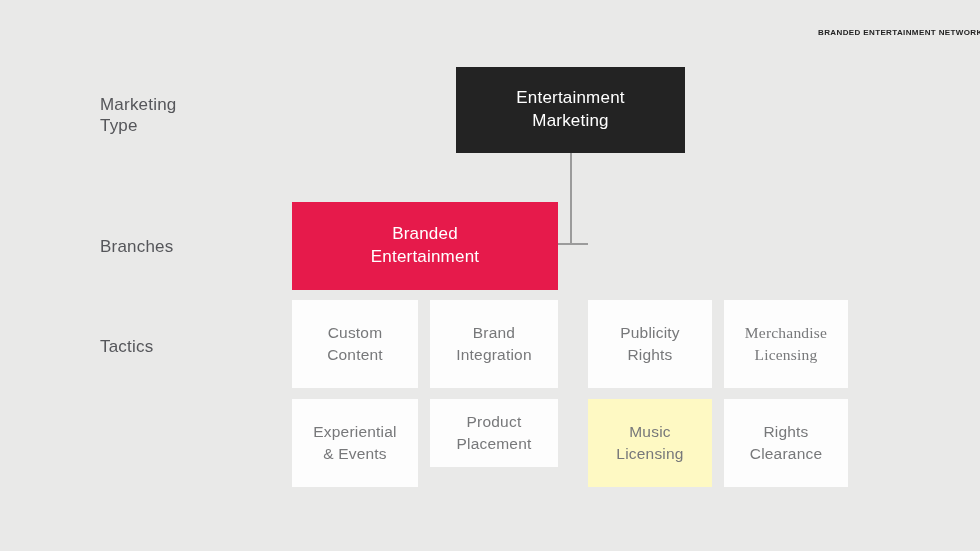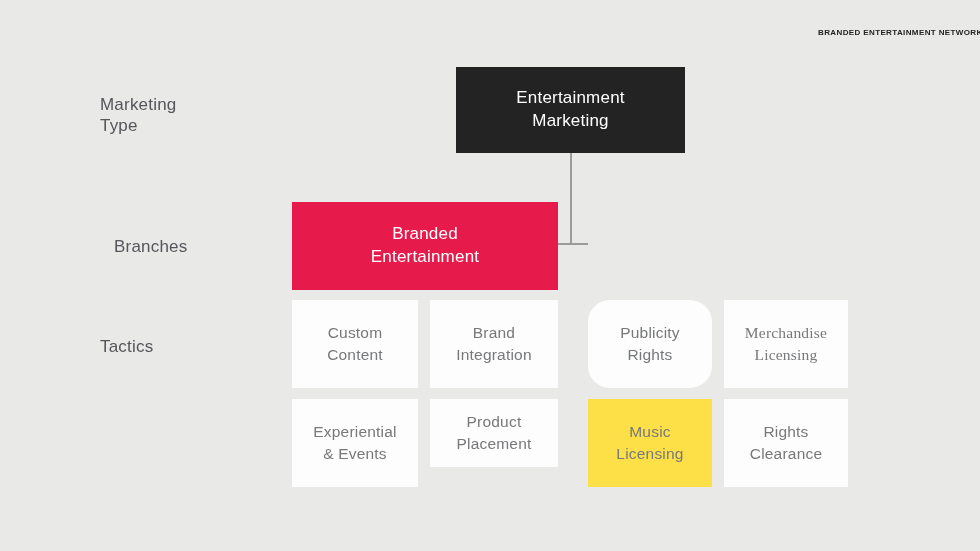--- a/index.html
+++ b/index.html
@@ -56,21 +56,21 @@
   .row-label {
     position: absolute;
     left: 100px;
     font-size: 17px;
     line-height: 1.25;
     color: #55565a;
     white-space: pre-line;
     letter-spacing: 0.2px;
   }
   #label-marketing-type { top: 94px; }
-  #label-branches       { top: 236px; margin-left: 14px; }
+  #label-branches       { top: 236px; }
   #label-tactics        { top: 336px; }
 
   
   .connector {
     position: absolute;
     background: #9b9b9b;
   }
   #connector-vertical   { left: 570px; top: 153px; width: 2px;  height: 91px; }
   #connector-horizontal { left: 558px; top: 243px; width: 30px; height: 2px; }
 
@@ -102,21 +102,21 @@
   .tactic .node-label {
     font-size: 15.5px;
     line-height: 1.4;
   }
   
   #tactic-custom-content    { left: 292px; top: 300px; width: 126px; height: 88px; }
   #tactic-brand-integration { left: 430px; top: 300px; width: 128px; height: 88px; }
   #tactic-experiential      { left: 292px; top: 399px; width: 126px; height: 88px; }
   #tactic-product-placement { left: 430px; top: 399px; width: 128px; height: 68px; }
   
-  #tactic-publicity-rights      { left: 588px; top: 300px; width: 124px; height: 88px; border-radius: 22px; }
+  #tactic-publicity-rights      { left: 588px; top: 300px; width: 124px; height: 88px; }
   #tactic-merchandise-licensing { left: 724px; top: 300px; width: 124px; height: 88px; font-family: Liberation Serif, serif; }
   #tactic-music-licensing       { left: 588px; top: 399px; width: 124px; height: 88px; }
   #tactic-rights-clearance      { left: 724px; top: 399px; width: 124px; height: 88px; }
 </style>
 </head>
 <body>
 
 <div class="slide" style="background: rgb(233, 233, 232);">
 
   <div class="logo">
@@ -159,21 +159,21 @@
   </div>
 
   <div class="tactic" id="tactic-publicity-rights" style="background: rgb(253, 253, 253);">
     <span class="node-label" style="color: rgb(119, 120, 122);">Publicity
 Rights</span>
   </div>
   <div class="tactic" id="tactic-merchandise-licensing" style="background: rgb(253, 253, 253);">
     <span class="node-label" style="color: rgb(119, 120, 122);">Merchandise
 Licensing</span>
   </div>
-  <div class="tactic" id="tactic-music-licensing" style="background: #fde047;">
+  <div class="tactic" id="tactic-music-licensing" style="background: #fef9c3;">
     <span class="node-label" style="color: rgb(119, 120, 122);">Music
 Licensing</span>
   </div>
   <div class="tactic" id="tactic-rights-clearance" style="background: rgb(253, 253, 253);">
     <span class="node-label" style="color: rgb(119, 120, 122);">Rights
 Clearance</span>
   </div>
 
 </div>
 

